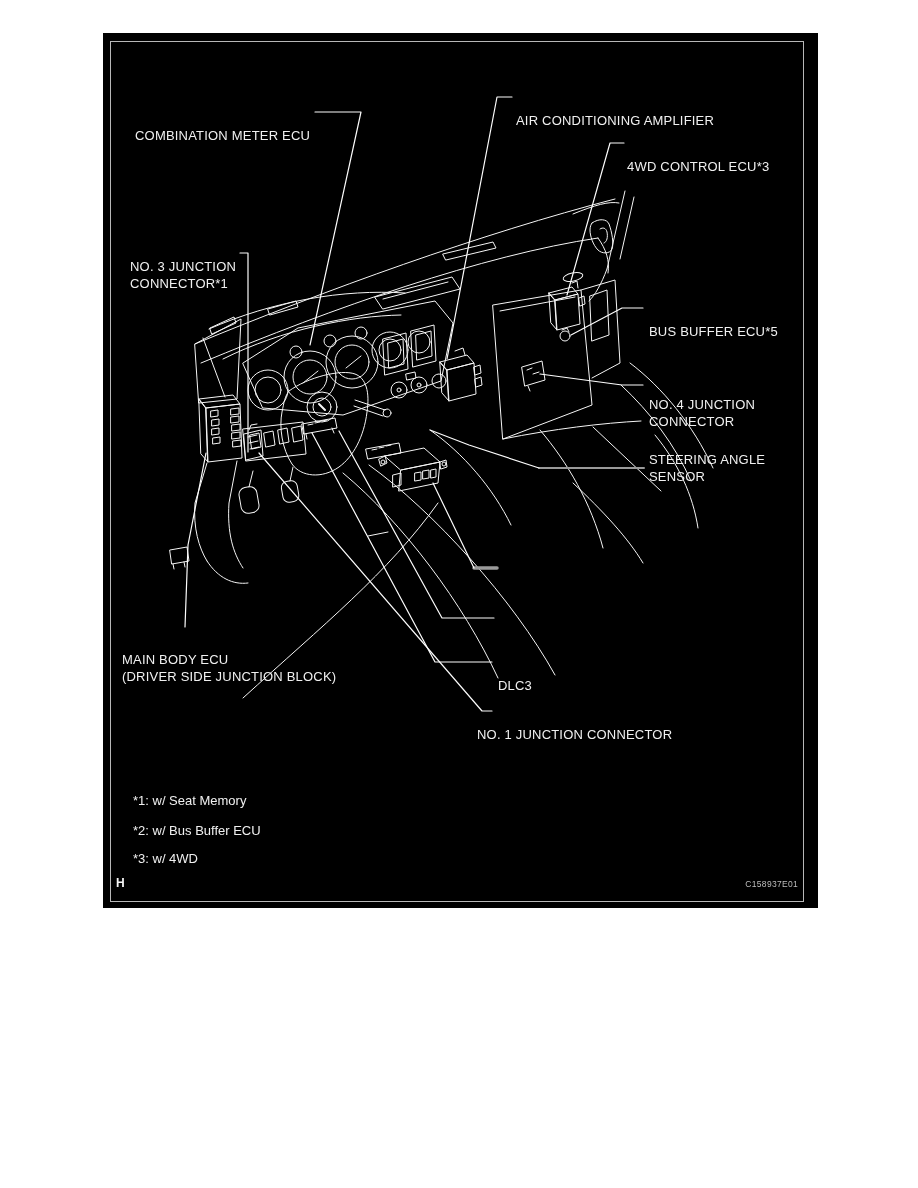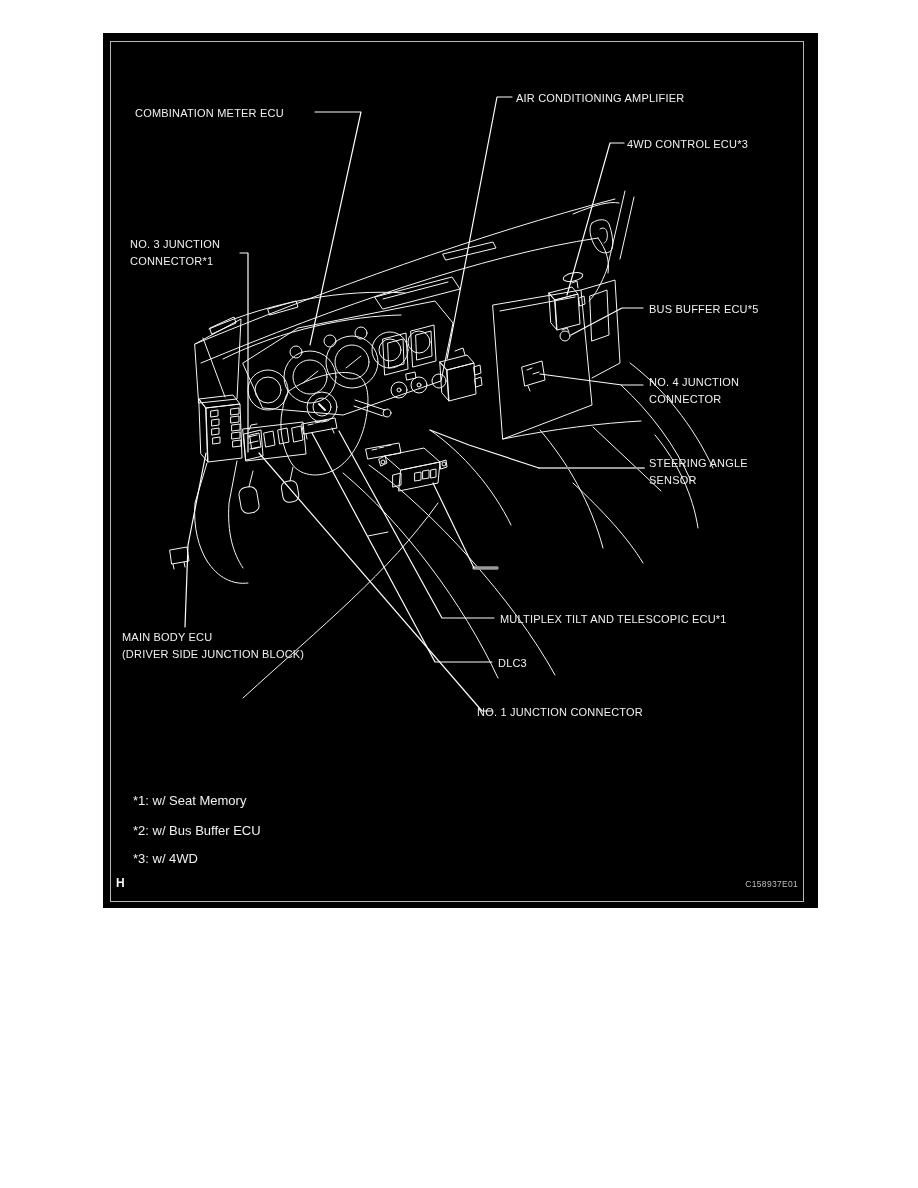--- a/index.html
+++ b/index.html
@@ -3,22 +3,22 @@
 <meta charset="utf-8">
 <style>
   html,body{margin:0;padding:0;background:#ffffff;}
   body{width:918px;height:1188px;position:relative;overflow:hidden;
        font-family:"Liberation Sans", sans-serif;}
   .figure{position:absolute;left:103px;top:33px;width:715px;height:875px;
           background:#000000;}
   .inner-border{position:absolute;left:7px;top:8px;width:692px;height:859px;
                 border:1px solid #b8b8b8;pointer-events:none;}
   .art{position:absolute;left:0;top:0;}
-  .lbl{position:absolute;color:#f0f0f0;font-size:11px;line-height:17px;
-       letter-spacing:0.2px;white-space:nowrap;}
+  .lbl{position:absolute;color:#f0f0f0;font-size:13px;line-height:17px;
+       letter-spacing:0.2px;white-space:nowrap;margin-top:22px;}
   .fn{position:absolute;color:#f0f0f0;font-size:13px;white-space:nowrap;}
   .marker{position:absolute;color:#f5f5f5;font-size:12px;font-weight:bold;}
   .code{position:absolute;color:#bdbdbd;font-size:8.5px;letter-spacing:0.3px;}
 </style>
 </head>
 <body>
 
 <div class="figure">
 
   <svg class="art" width="715" height="875" viewBox="0 0 715 875" fill="none" stroke="#f5f5f5" stroke-width="1" stroke-linecap="round" stroke-linejoin="round">
@@ -211,27 +211,26 @@
     <div>CONNECTOR*1</div>
   </div>
 
   <div class="lbl" style="left:546px;top:268px">BUS BUFFER ECU*5</div>
 
   <div class="lbl" style="left:546px;top:341px">
     <div>NO. 4 JUNCTION</div>
     <div>CONNECTOR</div>
   </div>
 
-  <div class="lbl" style="left:546px;top:422px">
+  <div class="lbl" style="left:546px;top:396px">
     <div>STEERING ANGLE</div>
     <div>SENSOR</div>
   </div>
 
 
-  <div class="lbl" style="left:397px;top:578px">MULTIPLEX TILT AND TELESCOPIC ECU*1</div>
   <div class="lbl" style="left:395px;top:622px">DLC3</div>
   <div class="lbl" style="left:374px;top:671px">NO. 1 JUNCTION CONNECTOR</div>
 
   <div class="lbl" style="left:19px;top:596px">
     <div>MAIN BODY ECU</div>
     <div>(DRIVER SIDE JUNCTION BLOCK)</div>
   </div>
 
   <div class="fn" style="left:30px;top:760px">*1: w/ Seat Memory</div>
   <div class="fn" style="left:30px;top:790px">*2: w/ Bus Buffer ECU</div>

